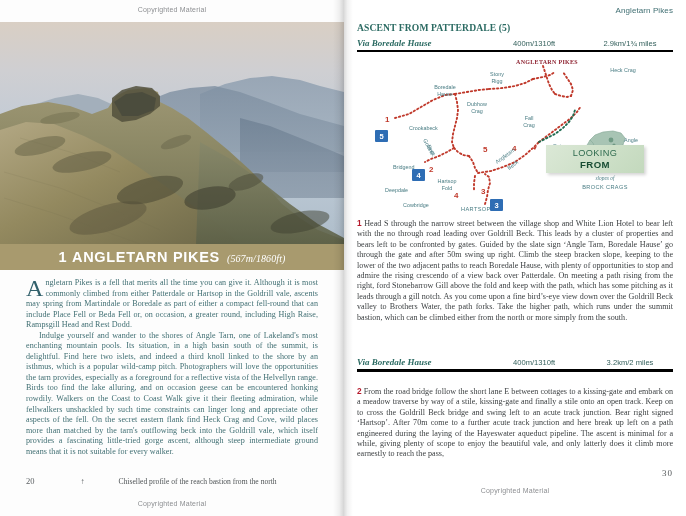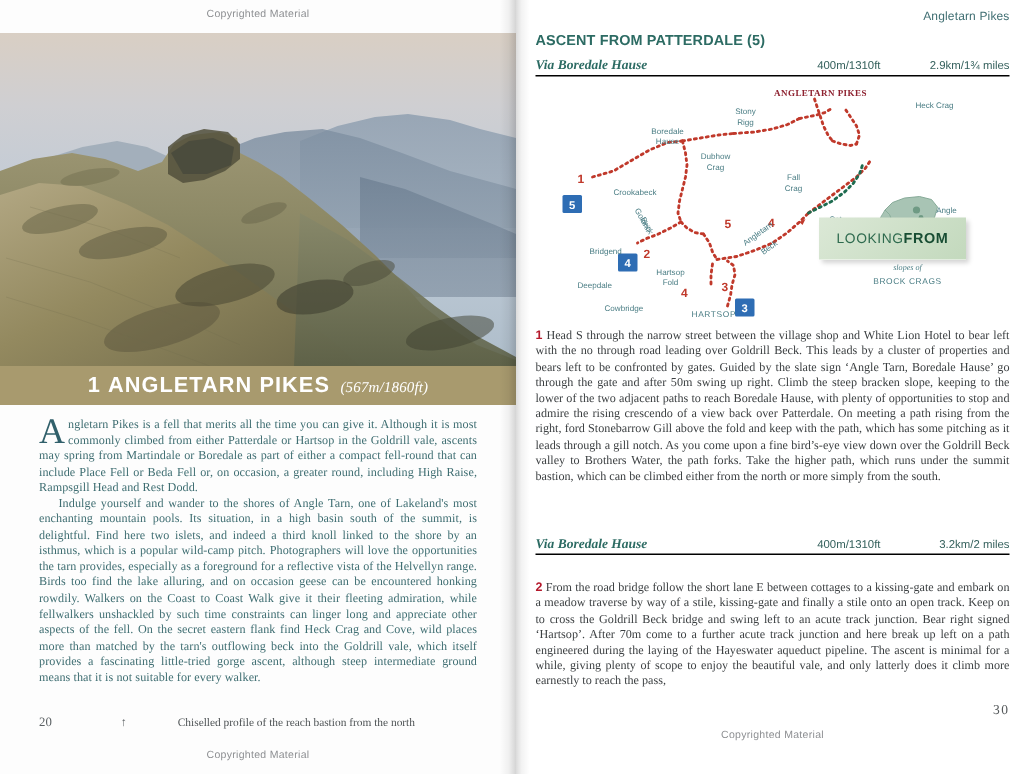--- a/index.html
+++ b/index.html
@@ -121,44 +121,44 @@
   }
   .rp-inner { position:absolute; top:0; left:13px; width:316px; height:516px; }
 
   .running-head {
     position:absolute; top:6px; right:0;
     font-family: "Liberation Sans", sans-serif;
     font-size: 8px; color: #3f6e72; letter-spacing: .1px;
   }
 
   .section-head {
-    font-family: Liberation Sans, sans-serif;
+    font-family: Liberation Serif, serif;
     font-weight: bold;
     font-size: 9.6px;
     color: #2c6b63;
     letter-spacing: .1px;
   }
   .route-row {
     display:flex; align-items:baseline;
-    border-bottom: 1px solid #000000;
+    border-bottom: 3px solid #000000;
     padding-bottom: 2px;
     margin-top: 5px;
   }
   .route-name {
     font-style: italic; font-weight: bold;
     font-size: 9px; color: #2c6b63;
     font-family: "Liberation Serif", serif;
     flex: 1;
   }
   .route-asc, .route-dist {
     font-family: "Liberation Sans", sans-serif;
     font-size: 7.6px; color: #34605c;
   }
-  .route-asc { width: 74px; text-align: right; }
-  .route-dist { width: 86px; text-align: right; }
+  .route-asc { width: 74px; text-align: left; }
+  .route-dist { width: 86px; text-align: center; }
 
   .sec1 { position:absolute; top:22px; left:0; width:316px; }
 
   
   .map-wrap { position:absolute; top:52px; left:0; width:316px; height:162px; }
   .map-wrap svg { display:block; }
 
   .body-text {
     color: #3b3f41;
     font-size: 8.1px;
@@ -424,21 +424,21 @@
             <rect x="194" y="143" width="110" height="0" fill="none"></rect>
             <rect x="194" y="142" width="108" height="0" fill="none"></rect>
             <rect x="193" y="143" width="110" height="0" fill="none"></rect>
             <rect x="192" y="144" width="112" height="0" fill="none"></rect>
           </g>
         </svg>
 
         <div style="position:absolute; left:189px; top:93px; width:98px; height:28px;
                     background:linear-gradient(135deg,#dbe8d6,#c3d9bd);
                     box-shadow:2px 2px 3px rgba(0,0,0,.17);
-                    display:flex; flex-direction:row; align-items:center; justify-content:center;">
+                    display:flex; flex-direction:column; align-items:center; justify-content:center;">
           <span style="font-family:'Liberation Sans',sans-serif;font-size:9.2px;color:#2f6b4f;letter-spacing:.4px;line-height:11px;">LOOKING</span>
           <span style="font-family:'Liberation Sans',sans-serif;font-size:9.6px;font-weight:bold;color:#184d33;letter-spacing:.4px;line-height:11px;">FROM</span>
         </div>
       </div>
 
       <div class="para1 body-text">
         <span class="stepnum">1</span>
         <span>Head S through the narrow street between the village shop and White Lion Hotel to bear left with the no through road leading over Goldrill Beck. This leads by a cluster of properties and bears left to be confronted by gates. Guided by the slate sign ‘Angle Tarn, Boredale Hause’ go through the gate and after 50m swing up right. Climb the steep bracken slope, keeping to the lower of the two adjacent paths to reach Boredale Hause, with plenty of opportunities to stop and admire the rising crescendo of a view back over Patterdale. On meeting a path rising from the right, ford Stonebarrow Gill above the fold and keep with the path, which has some pitching as it leads through a gill notch. As you come upon a fine bird’s-eye view down over the Goldrill Beck valley to Brothers Water, the path forks. Take the higher path, which runs under the summit bastion, which can be climbed either from the north or more simply from the south.</span>
       </div>
 

